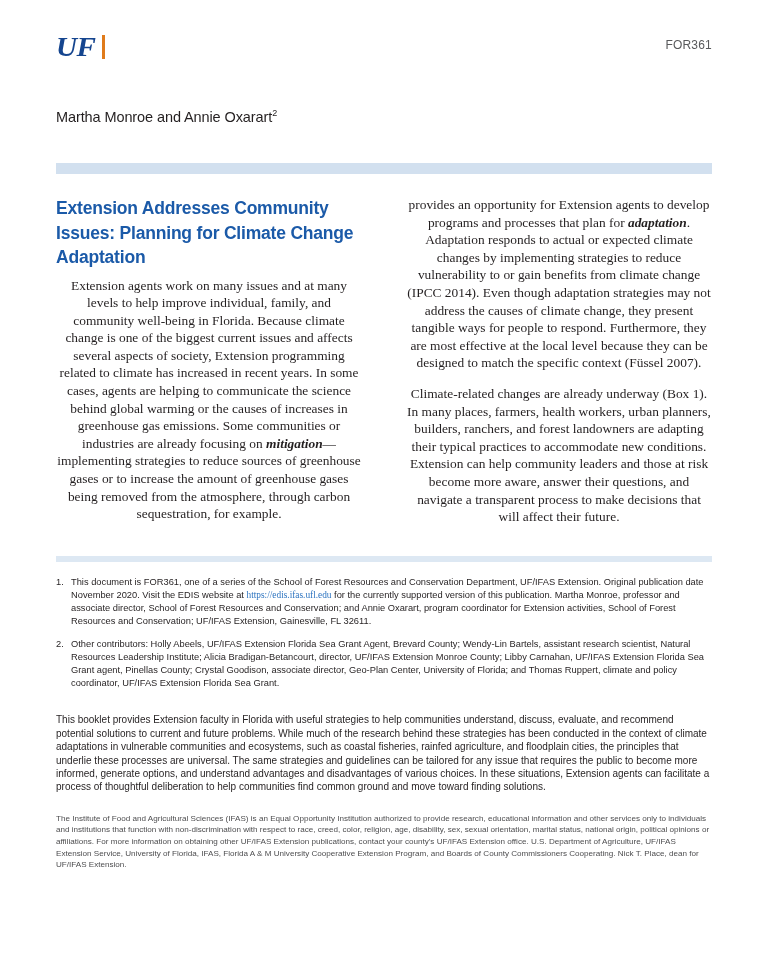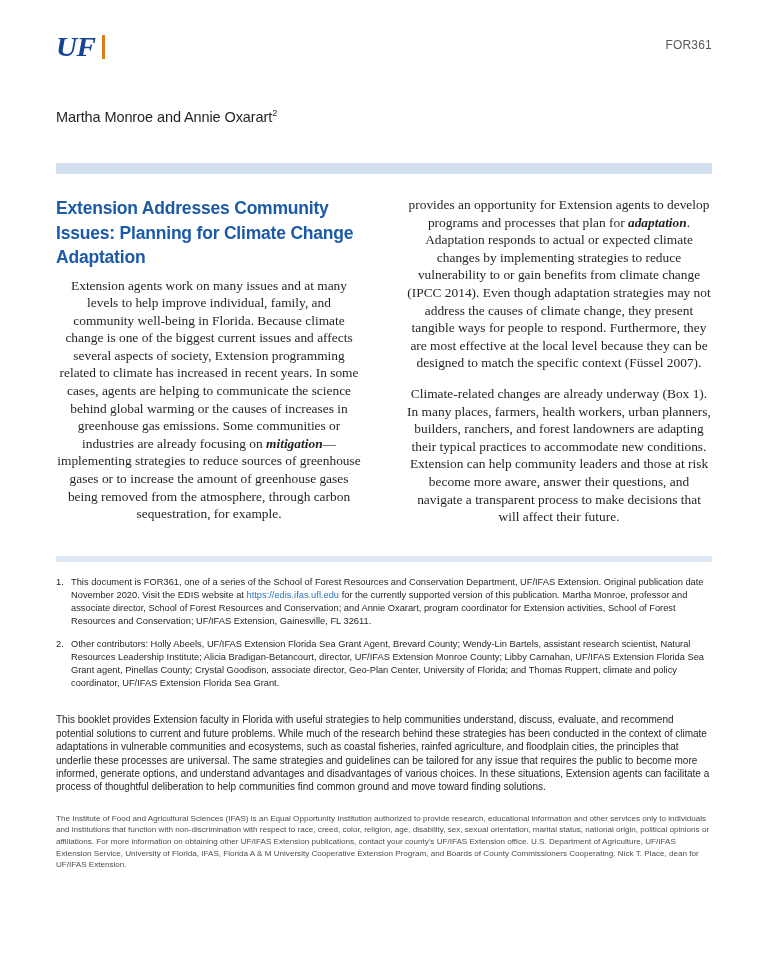--- a/index.html
+++ b/index.html
@@ -174,20 +174,21 @@
   .fn-num {
     width: 15px;
     flex: 0 0 15px;
   }
   .fn-text {
     flex: 1 1 auto;
   }
   a.link, .link {
     color: #2d74c0;
     text-decoration: none;
+    font-family: Liberation Serif, serif;
   }
   .blurb {
     font-size: 10px;
     line-height: 13.4px;
     color: #231f20;
     margin-top: 23px;
   }
   .legal {
     font-size: 8.1px;
     line-height: 11.6px;

